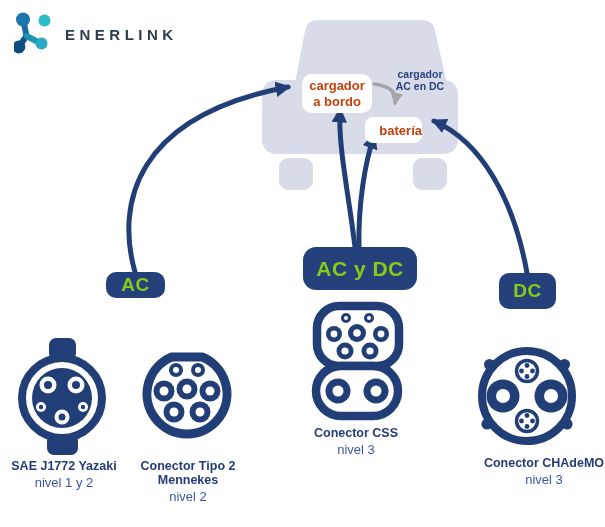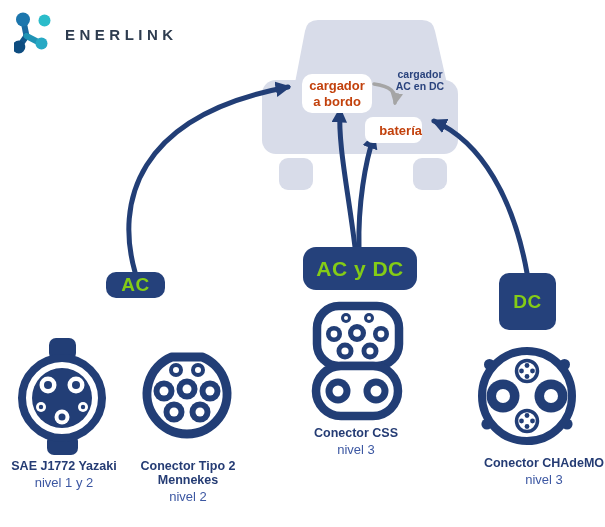--- a/index.html
+++ b/index.html
@@ -18,21 +18,21 @@
   .charger-box{left:302px;top:63px;width:70px;height:39px;font-size:13px;line-height:16px;}
   .battery-box{left:365px;top:106px;width:57px;height:26px;border-radius:8px;font-size:13px;align-items:flex-end;}
   .converter{left:390px;top:68px;width:60px;color:#2a437d;font-weight:700;font-size:10.5px;
              line-height:12px;text-align:center;}
 
   
   .badge{background:#25417b;color:#84cc16;font-weight:800;display:flex;align-items:center;
          justify-content:center;border-radius:10px;letter-spacing:0.5px;}
   .badge-ac{left:106px;top:272px;width:59px;height:26px;font-size:19px;}
   .badge-acdc{left:303px;top:247px;width:114px;height:43px;font-size:21px;border-radius:13px;}
-  .badge-dc{left:499px;top:273px;width:57px;height:57px;font-size:19px;}
+  .badge-dc{left:499px;top:273px;width:57px;height:36px;font-size:19px;}
 
   
   .caption{text-align:center;color:#253c74;}
   .caption .n{display:block;font-size:12.5px;font-weight:700;line-height:14px;}
   .caption .n:empty{display:none;}
   .caption .lvl{display:block;font-size:13px;font-weight:400;line-height:15px;
                 margin-top:2px;color:#3c57a2;}
   .cap1{left:2px;top:459px;width:124px;}
   .cap2{left:127px;top:459px;width:122px;}
   .cap3{left:293px;top:426px;width:126px;}

